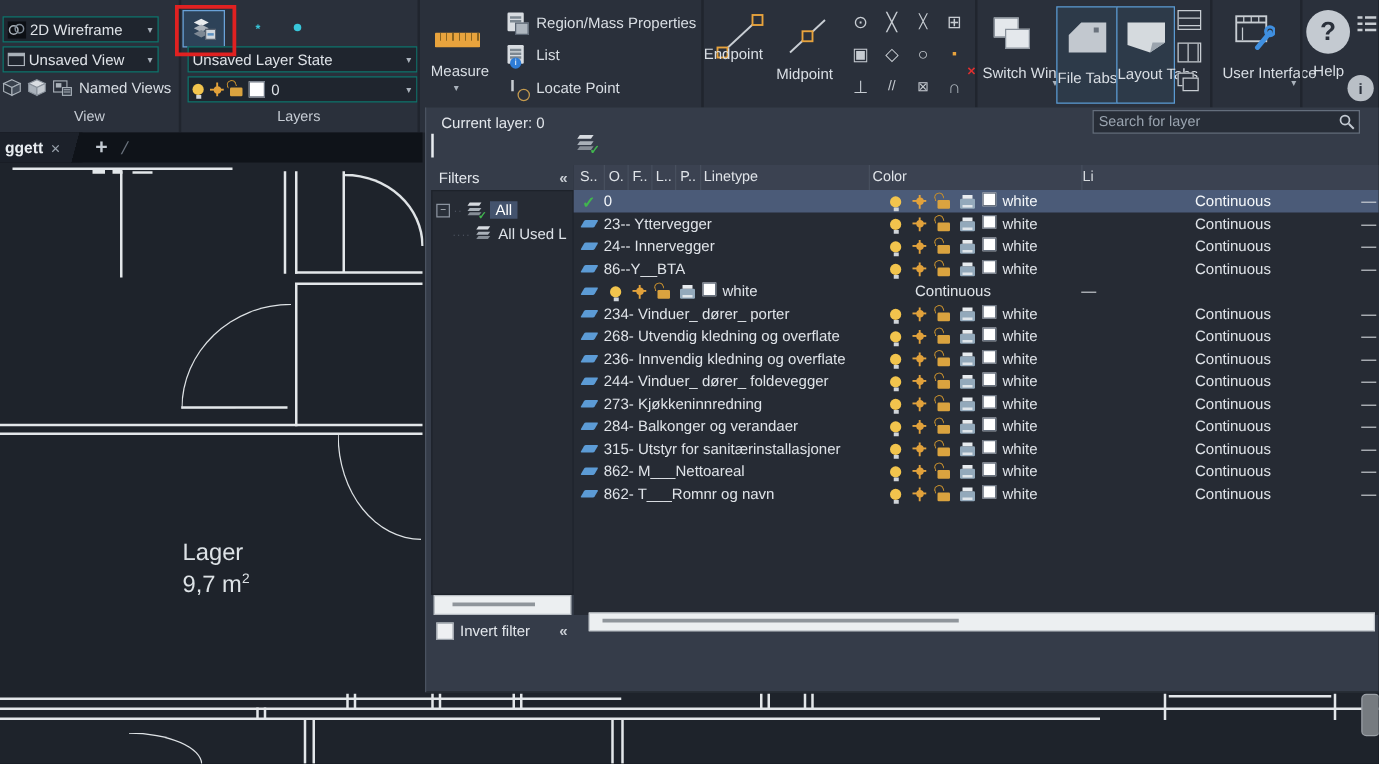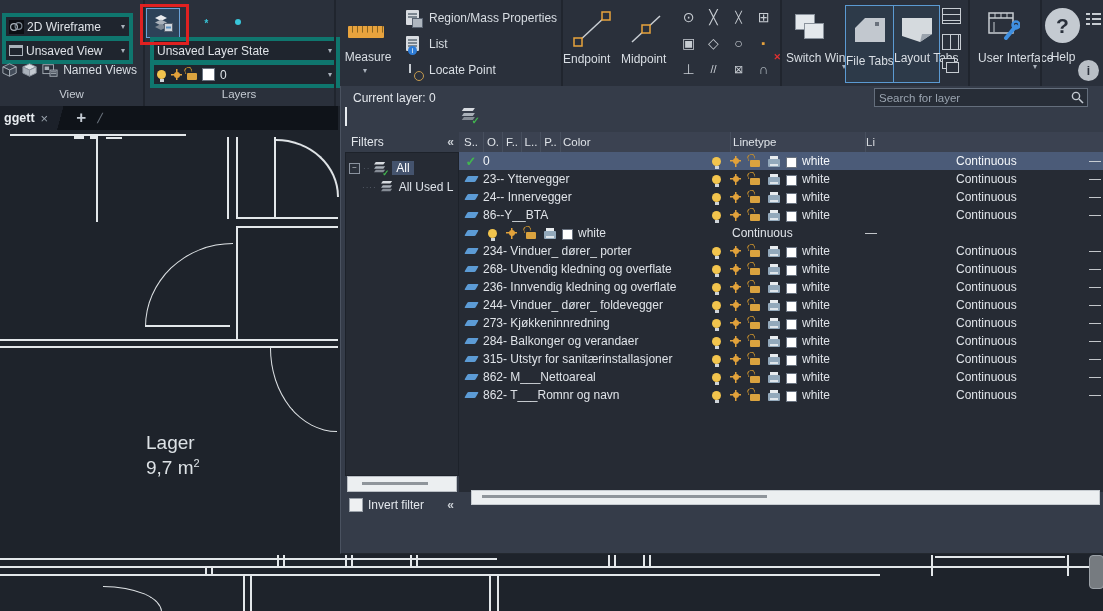--- a/index.html
+++ b/index.html
@@ -12,21 +12,21 @@
   .canvas{position:absolute;left:0;top:0;width:1103px;height:611px;background:#1e232b;}
   .w{position:absolute;background:#e3e7ea;}
   .arc{position:absolute;border:0 solid #dfe3e6;background:transparent;}
   .room-label{position:absolute;left:146px;top:432px;font-size:19px;color:#dde2e6;line-height:21px;}
   .room-label sup{font-size:11px;}
 
   
   .ribbon{position:absolute;left:0;top:0;width:1103px;height:106px;background:#2a303b;z-index:2;}
   .ribbon .divider{position:absolute;top:0;width:2px;background:#20252e;}
   .plabel{position:absolute;top:88px;font-size:11.5px;color:#c6ccd4;text-align:center;}
-  .combo{position:absolute;height:19px;background:#1f252e;border:4px solid #0f766e;
+  .combo{position:absolute;height:19px;background:#1f252e;border:1px solid #0f766e;
          display:flex;align-items:center;font-size:12px;color:#dfe3e8;padding:0 3px;gap:3px;}
   .combo .ctext{flex:1;white-space:nowrap;overflow:hidden;}
   .ccaret{font-size:8px;color:#aab2bc;padding-right:1px;}
   .rtext{font-size:12px;color:#d9dee4;white-space:nowrap;}
   .btn-blue{position:absolute;border:1px solid var(--accent);background:#2d3a49;text-align:center;}
   .redbox{position:absolute;border:3px solid var(--highlight_red);z-index:6;pointer-events:none;}
   .lpbtn{position:absolute;left:146px;top:8px;width:32px;height:28px;background:#2d4258;
          border:1px solid #6aa2d8;display:flex;align-items:center;justify-content:center;}
   .pgram-big{width:15px;height:8px;transform:skewX(-30deg);background:#9fa8b2;border-radius:1px;position:relative;}
   .cy-star{position:absolute;font-size:10px;color:var(--cyan);font-weight:bold;}
@@ -109,21 +109,21 @@
   .list{position:absolute;left:118px;top:46px;width:645px;height:360px;background:#262b34;}
   .l-head{display:flex;height:20px;background:#3b4251;align-items:center;font-size:11.5px;color:#dfe3e8;}
   .l-head .hc{border-left:1px solid #474f5e;height:100%;display:flex;align-items:center;box-sizing:border-box;}
   .l-head .hc:first-child{border-left:0;}
   .lrow{display:flex;height:18px;align-items:center;color:#dfe3e8;}
   .lrow.sel{background:var(--row_select);color:#f4f7fa;}
   .c-st{width:24px;display:flex;justify-content:center;}
   .c-nm{width:224px;white-space:nowrap;overflow:hidden;display:flex;align-items:center;}
   .c-on,.c-fr,.c-lk{width:19px;display:flex;justify-content:center;}
   .c-pl{width:20px;display:flex;justify-content:center;}
-  .c-col{width:170px;display:flex;align-items:flex-end;gap:5px;padding-left:2px;box-sizing:border-box;}
+  .c-col{width:170px;display:flex;align-items:flex-start;gap:5px;padding-left:2px;box-sizing:border-box;}
   .c-lt{width:135px;padding-left:2px;box-sizing:border-box;}
   .c-lw{width:14px;color:#d6dade;}
   .hd-nm{flex:1;}
   .sort{font-size:8px;color:#c6ccd3;margin-right:6px;}
 
   .ic-check{color:var(--check_green);font-weight:bold;font-size:13px;line-height:13px;}
   .pgram{width:11px;height:6px;transform:skewX(-30deg);background:var(--layer_blue);border-radius:1px;}
   .ic-bulb{position:relative;width:9px;height:9px;border-radius:50%;background:var(--bulb_yellow);}
   .ic-bulb::after{content:"";position:absolute;left:2.5px;bottom:-3px;width:4px;height:3px;background:#cfd4d9;}
   .ic-sun{position:relative;width:11px;height:11px;
@@ -308,21 +308,21 @@
         </span>
       <span class="rtext">Locate Point</span>
     </div>
     <div class="divider" style="left:561px;height:86px"></div>
 
     <svg class="abs" style="left:570px;top:8px" width="44" height="40" viewBox="0 0 44 40">
       <line x1="8" y1="34" x2="36" y2="8" stroke="#c9ced4" stroke-width="1.5"></line>
       <rect x="4" y="30" width="8" height="8" fill="#2a303b" stroke="#e8a33d" stroke-width="1.5"></rect>
       <rect x="32" y="4" width="8" height="8" fill="#2a303b" stroke="#e8a33d" stroke-width="1.5"></rect>
     </svg>
-    <div class="rtext abs" style="left:563px;top:52px">Endpoint</div>
+    <div class="rtext abs" style="left:563px;top:36px">Endpoint</div>
     <svg class="abs" style="left:624px;top:8px" width="44" height="40" viewBox="0 0 44 40">
       <line x1="8" y1="34" x2="36" y2="8" stroke="#c9ced4" stroke-width="1.5"></line>
       <rect x="18" y="17" width="8" height="8" fill="#2a303b" stroke="#e8a33d" stroke-width="1.5"></rect>
     </svg>
     <div class="rtext abs" style="left:621px;top:52px">Midpoint</div>
     <div class="snapgrid">
       <span>⊙</span>
       <span>╳</span>
       <span class="sg-sm">╳</span>
       <span>⊞</span>
@@ -465,22 +465,22 @@
       <span class="chev">«</span>
     </div>
 
     <div class="list">
       <div class="l-head">
         <span class="hc c-st">S..</span>
         <span class="hc c-on">O.</span>
         <span class="hc c-fr">F..</span>
         <span class="hc c-lk">L..</span>
         <span class="hc c-pl">P..</span>
+        <span class="hc c-lt">Linetype</span>
         <span class="hc c-col">Color</span>
-        <span class="hc c-lt">Linetype</span>
         <span class="hc c-lw">Li</span>
       </div>
       <div>
           <div class="lrow sel">
             <span class="c-st">
               <span class="ic-check">✓</span>
             </span>
             <span class="c-nm">0</span>
             <span class="c-on">
               <span class="ic-bulb"></span>

